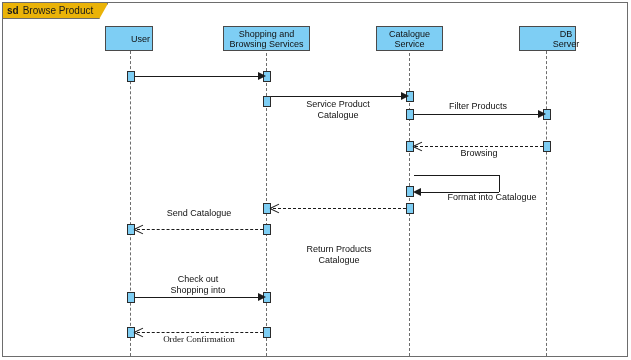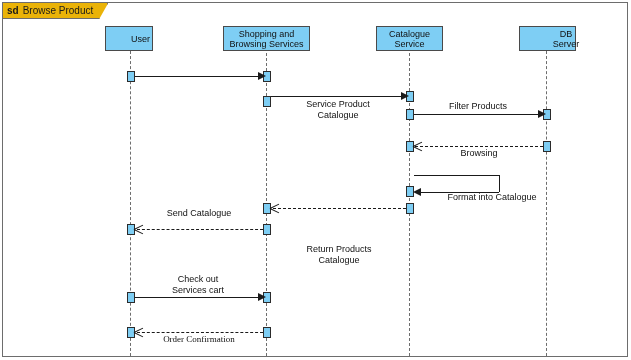--- a/index.html
+++ b/index.html
@@ -234,21 +234,21 @@
     <div class="msg-line dashed" style="left:134px; top:226px; width:126px;"></div>
     <div class="arrow-open-left" style="left:131px; top:221px;">
       <i class="up"></i>
         <i class="dn"></i>
     </div>
     <div class="msg-label" style="left:134px; top:205px; width:124px;">Send Catalogue</div>
 
     <div class="msg-line" style="left:132px; top:294px; width:126px;"></div>
     <div class="arrow-solid-right" style="left:255px; top:290px;"></div>
     <div class="msg-label" style="left:133px; top:271px; width:124px;">Check out
-Services cart</div>
+Shopping into</div>
 
     <div class="msg-line dashed" style="left:134px; top:329px; width:126px;"></div>
     <div class="arrow-open-left" style="left:131px; top:324px;">
       <i class="up"></i>
         <i class="dn"></i>
     </div>
     <div class="msg-label" style="left:134px; top:331px; width:124px;font-family:Liberation Serif, serif;">Order Confirmation</div>
 
   </div>
 </div>

